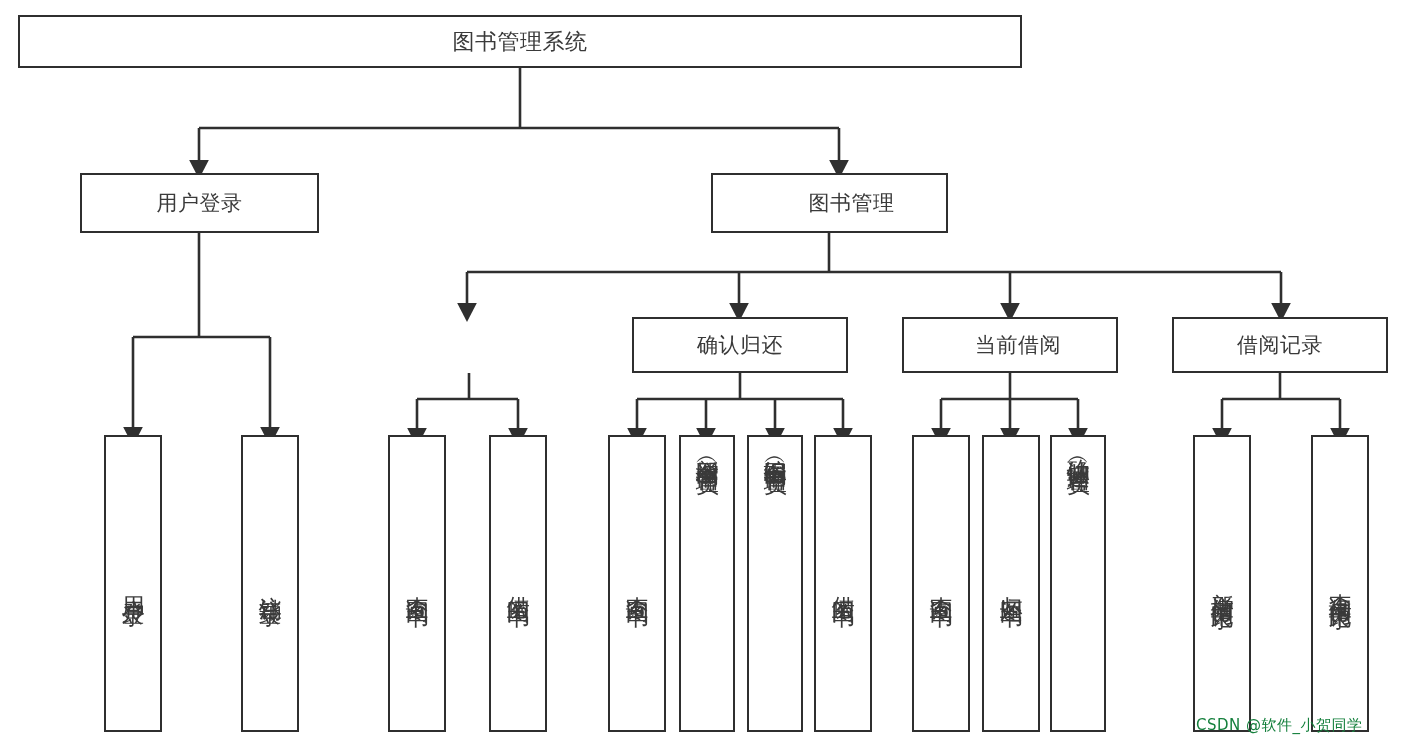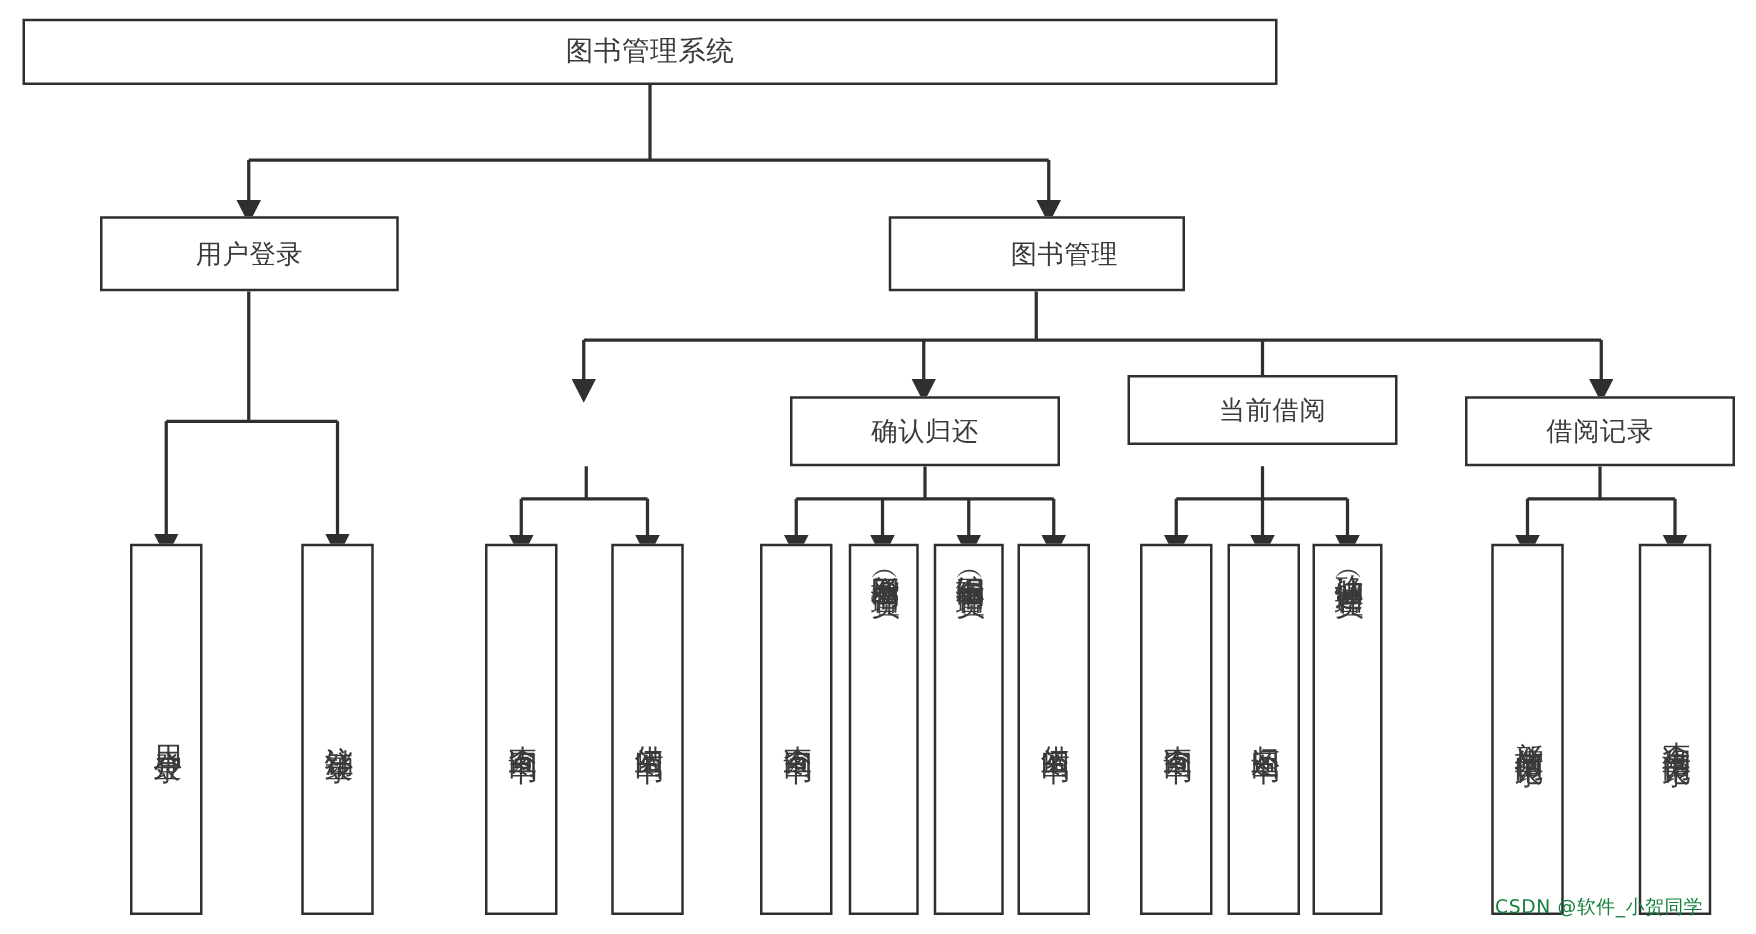--- a/index.html
+++ b/index.html
@@ -145,21 +145,21 @@
   <div class="node h" style="left:80px; top:173px; width:239px; height:60px;">
     <span class="label">用户登录</span>
   </div>
   <div class="node h" style="left:711px; top:173px; width:237px; height:60px;padding-left:44px;">
     <span class="label">图书管理</span>
   </div>
 
   <div class="node h" style="left:632px; top:317px; width:216px; height:56px;">
     <span class="label">确认归还</span>
   </div>
-  <div class="node h" style="left:902px; top:300px; width:216px; height:56px;padding-left:16px;">
+  <div class="node h" style="left:902px; top:317px; width:216px; height:56px;padding-left:16px;">
     <span class="label">当前借阅</span>
   </div>
   <div class="node h" style="left:1172px; top:317px; width:216px; height:56px;">
     <span class="label">借阅记录</span>
   </div>
 
   <div class="node v centered" style="left:104px; top:435px; width:58px; height:297px;">
     <span class="label">用户登录</span>
   </div>
   <div class="node v centered" style="left:241px; top:435px; width:58px; height:297px;">

